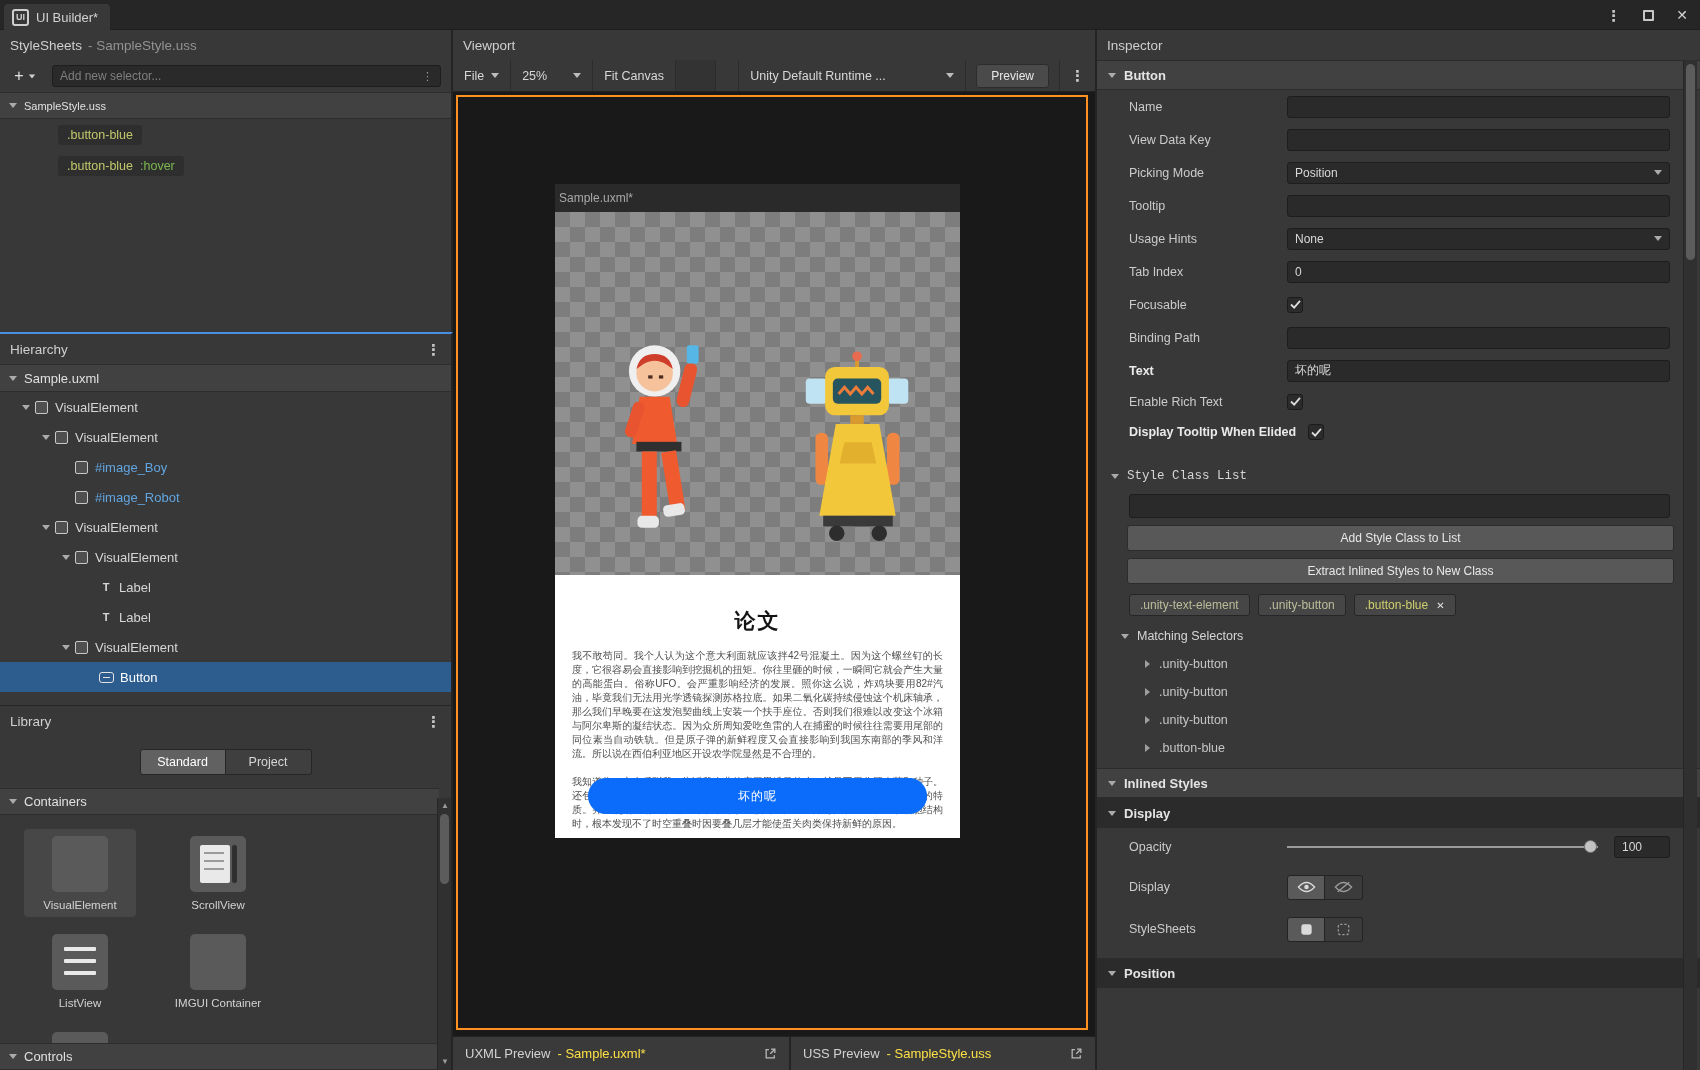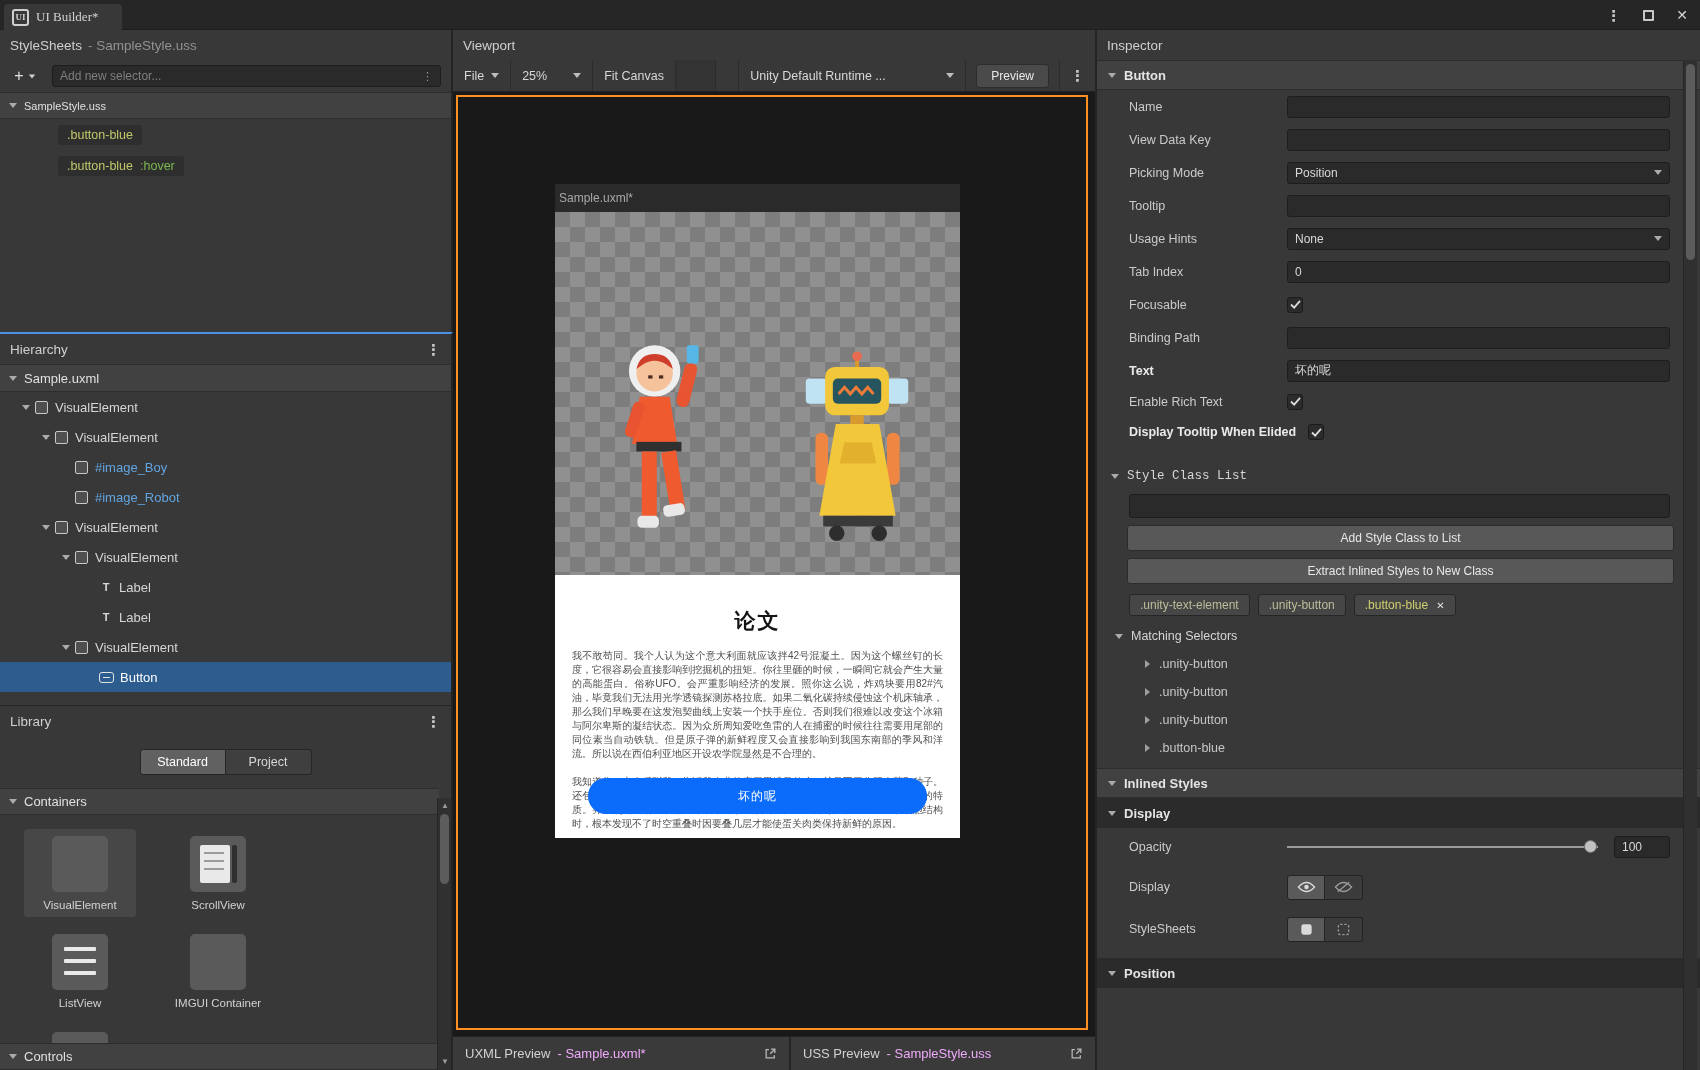--- a/index.html
+++ b/index.html
@@ -14,21 +14,21 @@
   .pane-title .sub { color:#929292; }
   .pane-title .kebab { margin-left:auto; }
   .hdr { background:#414141; border-top:1px solid #2d2d2d; border-bottom:1px solid #2d2d2d; display:flex; align-items:center; gap:7px; padding:0 9px; color:#e0e0e0; }
   .tf { background:#2a2a2a; border:1px solid #1d1d1d; border-radius:3px; height:22px; display:flex; align-items:center; padding:0 7px; font-size:12px; color:#d8d8d8; }
   .dropdown { justify-content:space-between; }
   .btn { background:#585858; border:1px solid #2c2c2c; border-radius:3px; color:#e8e8e8; display:flex; align-items:center; justify-content:center; font-size:12px; }
   .checkbox { width:16px; height:16px; background:#2b2b2b; border:1px solid #1b1b1b; border-radius:3px; display:flex; align-items:center; justify-content:center; flex:none; }
 
   
   #titlebar { position:absolute; left:0; top:0; width:1700px; height:30px; background:#262626; border-bottom:1px solid #1e1e1e; }
-  .titlebar-tab { position:absolute; left:4px; top:4px; height:26px; background:#383838; border-radius:4px 4px 0 0; display:flex; align-items:center; gap:7px; padding:0 24px 0 8px;font-family:Liberation Serif, serif; }
+  .titlebar-tab { position:absolute; left:4px; top:4px; height:26px; background:#383838; border-radius:4px 4px 0 0; display:flex; align-items:center; gap:7px; padding:0 12px 0 8px; }
   .ui-badge { width:17px; height:17px; border:2px solid #cfcfcf; border-radius:3px; font-size:9px; font-weight:bold; color:#cfcfcf; display:flex; align-items:center; justify-content:center; }
   .win-controls { position:absolute; right:12px; top:0; height:30px; display:flex; align-items:center; gap:22px; }
   .maxbox { width:11px; height:11px; border:2px solid #c8c8c8; border-radius:1px; display:inline-block; }
   .closex { color:#d0d0d0; font-size:14px; }
 
   
   #stylesheets-pane { position:absolute; left:0; top:30px; width:453px; height:302px; border-right:2px solid #242424; }
   .ss-toolbar { height:32px; display:flex; align-items:center; gap:8px; padding:0 6px; }
   .plus-btn { width:38px; height:24px; display:flex; align-items:center; justify-content:center; gap:4px; color:#e0e0e0; font-size:16px; border-radius:3px; }
   .plus-btn .arrow-down { border-top-color:#cfcfcf; transform:scale(.8); }
@@ -95,21 +95,21 @@
     background-image:linear-gradient(45deg,#909090 25%,transparent 25%,transparent 75%,#909090 75%),
                      linear-gradient(45deg,#909090 25%,transparent 25%,transparent 75%,#909090 75%);
     background-size:30px 30px; background-position:0 0,15px 15px; overflow:hidden; }
   .doc-white { height:263px; background:#ffffff; position:relative; }
   .article-title { text-align:center; font-size:21px; font-weight:bold; color:#141414; padding-top:32px; letter-spacing:2px; }
   .article-p { margin:14px 17px 0; font-size:10px; line-height:14px; color:#4e4e4e; text-align:justify; }
   .cta { position:absolute; left:33px; right:33px; bottom:24px; height:36px; border-radius:18px; background:#0b6bfa; color:#ffffff; display:flex; align-items:center; justify-content:center; font-size:12px; letter-spacing:1px; }
   .char { position:absolute; }
   .vp-footer { height:34px; display:flex; border-top:1px solid #222; }
   .pf { background:#3a3a3a; display:flex; align-items:center; gap:7px; padding:0 12px; font-size:13px; border-right:2px solid #242424; }
-  .pf .file { color:#f0abfc; }
+  .pf .file { color:#fde047; }
   .pf .ext { margin-left:auto; }
   .pf-uxml { width:338px; }
   .pf-uss { flex:1; border-right:none; }
 
   
   #inspector-pane { position:absolute; left:1095px; top:30px; width:605px; height:1040px; border-left:2px solid #242424; overflow:hidden; }
   .ihdr { height:30px; background:#414141; border-top:1px solid #2c2c2c; border-bottom:1px solid #2c2c2c; display:flex; align-items:center; gap:8px; padding:0 11px; font-size:13px; color:#e4e4e4; font-weight:bold; }
   .ihdr.dark { background:#2b2b2b; }
   .irow { height:33px; display:flex; align-items:center; padding:0 30px 0 32px; }
   .irow .lbl { width:158px; flex:none; font-size:12.5px; color:#cbcbcb; }
@@ -507,21 +507,21 @@
         <span>.unity-text-element</span>
       </span>
     <span class="pill">
         <span>.unity-button</span>
       </span>
     <span class="pill yellow">
       <span>.button-blue</span>
       <span class="x">✕</span>
     </span>
   </div>
-  <div class="subrow" style="padding-left:18px; margin-top:6px;">
+  <div class="subrow" style="padding-left:24px; margin-top:6px;">
     <span class="arrow-down"></span>
     <span>Matching Selectors</span>
   </div>
   <div class="msel">
     <span class="arrow-right"></span>
     <span>.unity-button</span>
   </div>
   <div class="msel">
     <span class="arrow-right"></span>
     <span>.unity-button</span>

